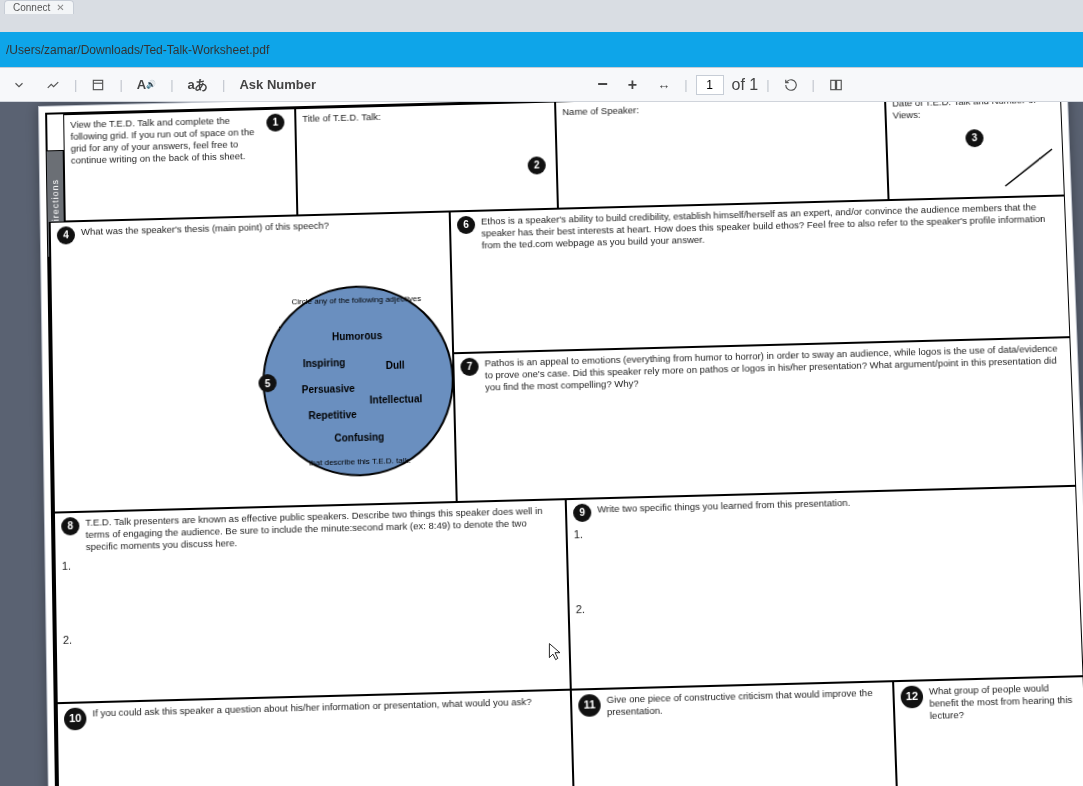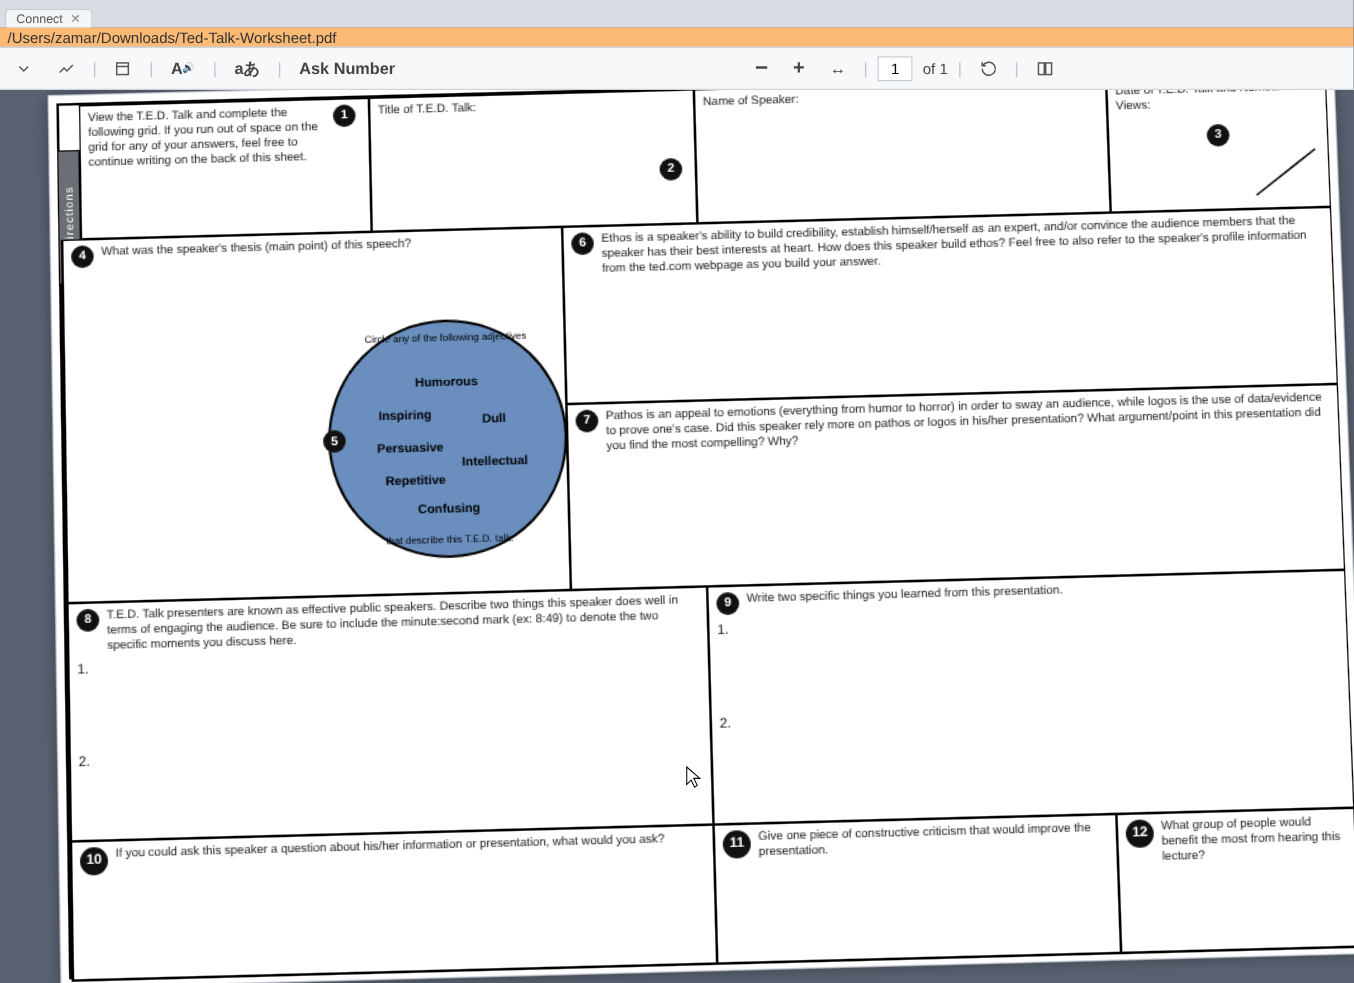--- a/index.html
+++ b/index.html
@@ -6,43 +6,43 @@
   body {
     font-family: Arial, Helvetica, sans-serif;
     background: #5a6272;
     width: 1083px;
     height: 786px;
     overflow: hidden;
     color: #222;
   }
   
   .tab-strip {
-    height: 22px;
+    height: 32px;
     background: #d9dde3;
     display: flex;
-    align-items: flex-end;
+    align-items: flex-start;
     padding: 0 4px;
     font-size: 10px;
     color: #555;
   }
   .tab {
     background: #f3f5f7;
     border: 1px solid #c7cdd6;
     border-bottom: none;
     border-radius: 4px 4px 0 0;
     padding: 1px 8px;
     display: flex;
     align-items: center;
     gap: 6px;
   }
   .tab .x { color: #888; font-size: 10px; }
   
   .url-bar {
-    height: 16px;
-    background: #fdba74;
+    height: 36px;
+    background: #0ea5e9;
     border-bottom: 1px solid #c7cdd6;
     display: flex;
     align-items: center;
     padding: 0 6px;
     font-size: 12px;
     color: #333;
   }
   
   .pdf-toolbar {
     height: 34px;
@@ -213,21 +213,21 @@
   <span class="sep">|</span>
   <span class="tb-btn" style="font-size:13px;">Ask Number</span>
 
   <div class="spacer"></div>
 
   <span class="tb-btn" style="font-size:18px;">−</span>
   <span class="tb-btn" style="font-size:16px;">+</span>
   <span class="tb-btn">↔</span>
   <span class="sep">|</span>
   <input class="page-input" value="1" style="">
-  <span style="font-size:12px;">
+  <span style="font-size:16px;">
     <span>of</span> <span>1</span>
   </span>
   <span class="sep">|</span>
   <span class="tb-btn">
     <svg class="icon" viewBox="0 0 24 24" fill="none" stroke="#555" stroke-width="2">
         <path d="M3 12a9 9 0 1 0 3-6.7L3 8"></path>
         <polyline points="3 3 3 8 8 8"></polyline>
       </svg>
   </span>
   <span class="sep">|</span>

